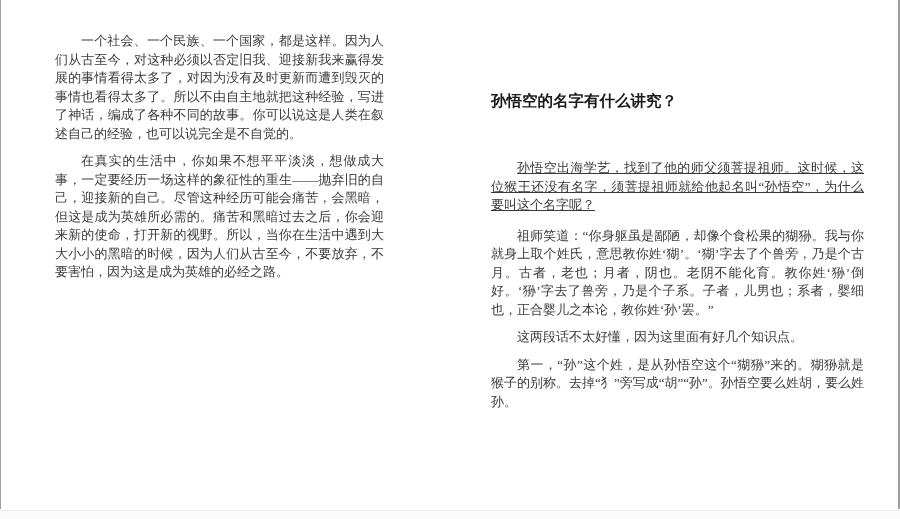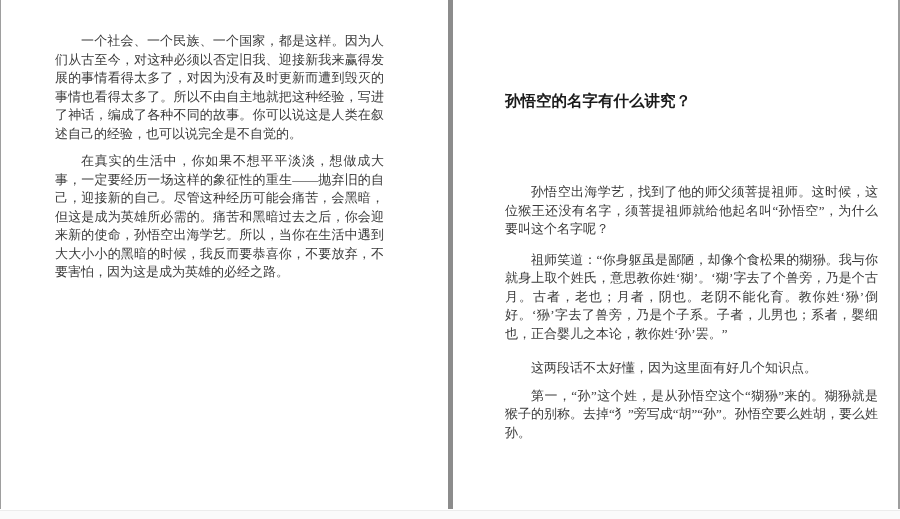--- a/index.html
+++ b/index.html
@@ -46,63 +46,64 @@
     height: 509px;
     background: var(--page-bg, #ffffff);
     box-sizing: border-box;
   }
   .page-left {
     left: 1px;
     width: 402px;
     padding: 32px 19px 0 54px;
   }
   .page-right {
-    left: 455px;
+    left: 441px;
     width: 442px;
     padding: 0 19px 0 50px;
   }
   .body-p {
     margin: 0 0 9px 0;
     font-size: 13px;
     line-height: 18.5px;
     color: var(--text-color, #3a3a3a);
     text-align: justify;
     text-indent: 2em;
   }
   .chapter-title {
     margin: 91px 0 0 0;
     font-size: 15.5px;
     line-height: 20px;
     font-weight: bold;
     color: var(--title-color, #1a1a1a);
     text-indent: 0;
   }
   .intro-p {
-    margin-top: 72px;
+    margin-top: 48px;
+    text-decoration: underline;
   }
   .quote-p {
     margin-bottom: 7px;
   }
   .quote-first {
     margin-top: 12px;
   }
   .commentary-first {
-    margin-top: 16px;
+    margin-top: 9px;
   }
 </style>
 </head>
 <body>
 
 <div class="frame">
 
   <div class="edge-left"></div>
 
   <div class="page page-left">
     <p class="body-p">一个社会、一个民族、一个国家，都是这样。因为人们从古至今，对这种必须以否定旧我、迎接新我来赢得发展的事情看得太多了，对因为没有及时更新而遭到毁灭的事情也看得太多了。所以不由自主地就把这种经验，写进了神话，编成了各种不同的故事。你可以说这是人类在叙述自己的经验，也可以说完全是不自觉的。</p>
-    <p class="body-p">在真实的生活中，你如果不想平平淡淡，想做成大事，一定要经历一场这样的象征性的重生——抛弃旧的自己，迎接新的自己。尽管这种经历可能会痛苦，会黑暗，但这是成为英雄所必需的。痛苦和黑暗过去之后，你会迎来新的使命，孙悟空出海学艺。所以，当你在生活中遇到大大小小的黑暗的时候，我反而要恭喜你，不要放弃，不要害怕，因为这是成为英雄的必经之路。</p>
+    <p class="body-p">在真实的生活中，你如果不想平平淡淡，想做成大事，一定要经历一场这样的象征性的重生——抛弃旧的自己，迎接新的自己。尽管这种经历可能会痛苦，会黑暗，但这是成为英雄所必需的。痛苦和黑暗过去之后，你会迎来新的使命，打开新的视野。所以，当你在生活中遇到大大小小的黑暗的时候，因为人们从古至今，不要放弃，不要害怕，因为这是成为英雄的必经之路。</p>
   </div>
 
   <div class="divider"></div>
 
   <div class="page page-right">
     <h1 class="chapter-title">孙悟空的名字有什么讲究？</h1>
     <p class="body-p intro-p">孙悟空出海学艺，找到了他的师父须菩提祖师。这时候，这位猴王还没有名字，须菩提祖师就给他起名叫“孙悟空”，为什么要叫这个名字呢？</p>
     <p class="body-p quote-p quote-first">祖师笑道：“你身躯虽是鄙陋，却像个食松果的猢狲。我与你就身上取个姓氏，意思教你姓‘猢’。‘猢’字去了个兽旁，乃是个古月。古者，老也；月者，阴也。老阴不能化育。教你姓‘狲’倒好。‘狲’字去了兽旁，乃是个子系。子者，儿男也；系者，婴细也，正合婴儿之本论，教你姓‘孙’罢。”</p>
     <p class="body-p commentary-first">这两段话不太好懂，因为这里面有好几个知识点。</p>
     <p class="body-p">第一，“孙”这个姓，是从孙悟空这个“猢狲”来的。猢狲就是猴子的别称。去掉“犭”旁写成“胡”“孙”。孙悟空要么姓胡，要么姓孙。</p>

